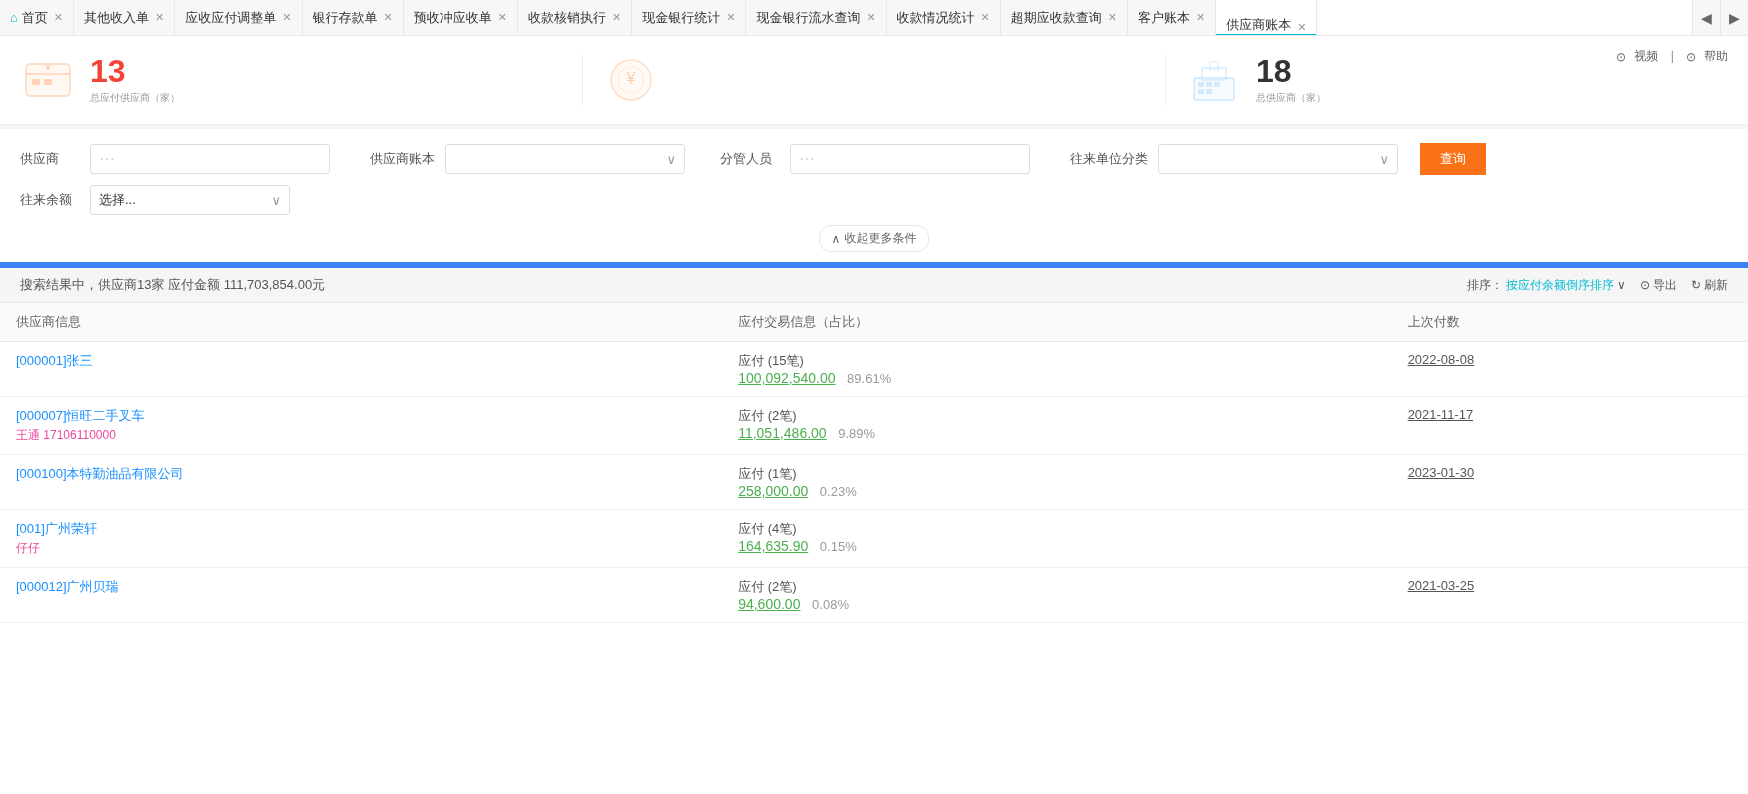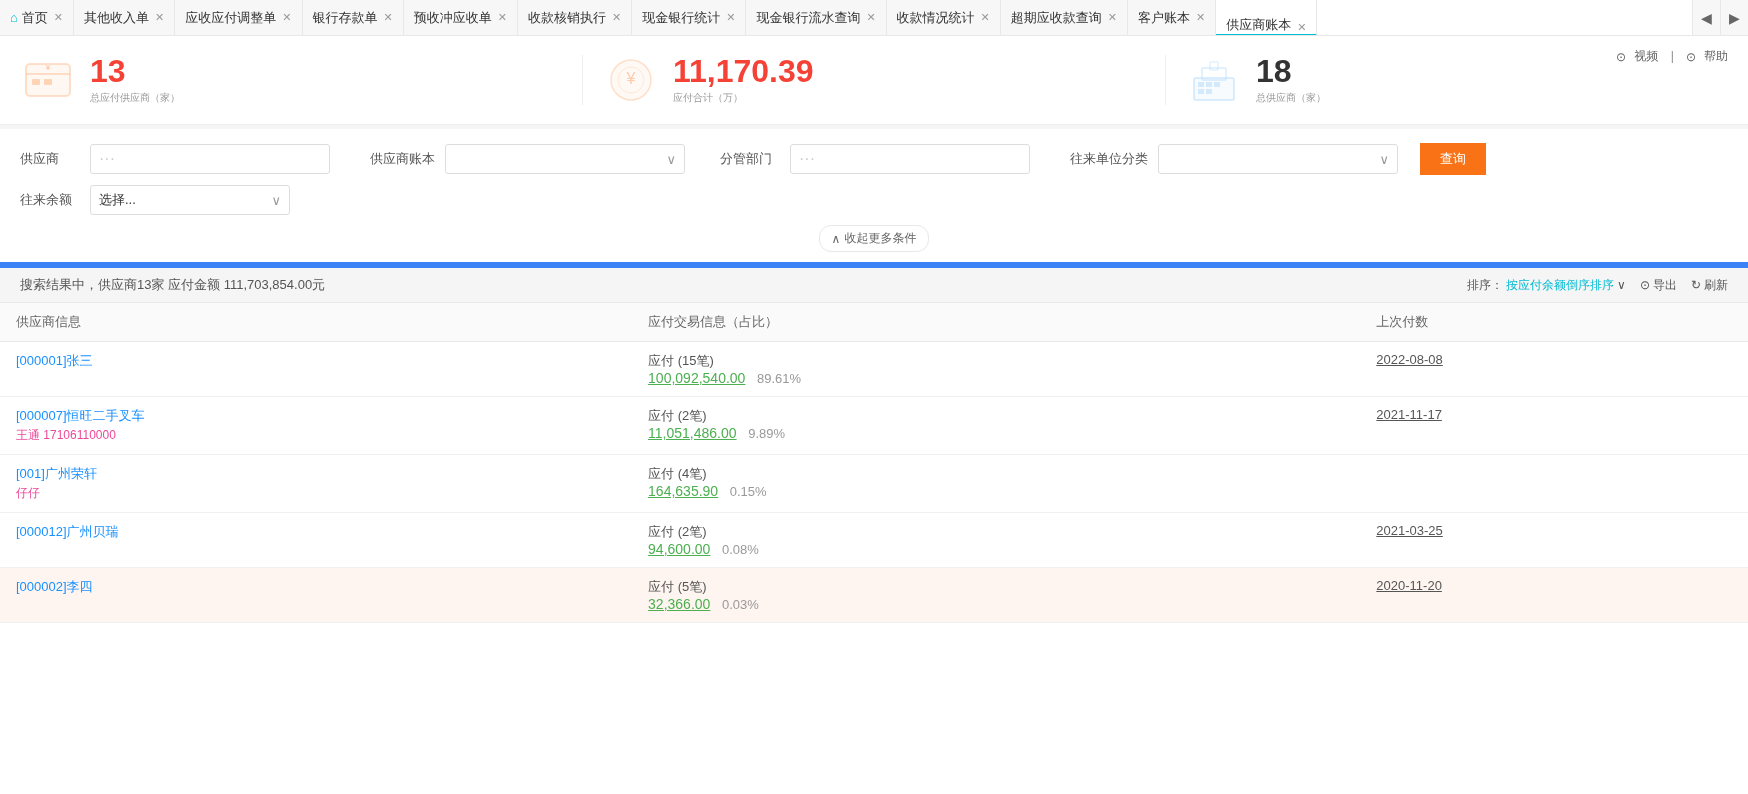--- a/index.html
+++ b/index.html
@@ -353,24 +353,20 @@
   <div class="summary-divider"></div>
 
   <div class="summary-item">
     <div class="summary-icon">
       <svg width="52" height="52" viewBox="0 0 52 52">
         <circle cx="26" cy="26" r="20" fill="none" stroke="#f97316" stroke-width="1.5" opacity="0.3"></circle>
         <circle cx="26" cy="26" r="20" fill="#f97316" opacity="0.06"></circle>
         <text x="26" y="30" text-anchor="middle" font-size="16" fill="#f97316" opacity="0.5">¥</text>
         <circle cx="26" cy="26" r="13" fill="none" stroke="#f97316" stroke-width="1" opacity="0.2"></circle>
       </svg>
-    </div>
-    <div class="summary-text">
-      <div class="summary-number">11,170.39</div>
-      <div class="summary-label">应付合计（万）</div>
     </div>
   </div>
 
   <div class="summary-divider"></div>
 
   <div class="summary-item">
     <div class="summary-icon">
       <svg width="52" height="52" viewBox="0 0 52 52">
         <rect x="6" y="24" width="40" height="22" rx="2" fill="none" stroke="#90caf9" stroke-width="1.5" opacity="0.6"></rect>
         <rect x="6" y="24" width="40" height="22" rx="2" fill="#90caf9" opacity="0.1"></rect>
@@ -410,21 +406,21 @@
 
     <div class="filter-group" style="max-width:340px;">
       <span class="filter-label">供应商账本</span>
       <div class="filter-select" style="flex:1;">
         <span></span>
         <span class="filter-select-arrow">∨</span>
       </div>
     </div>
 
     <div class="filter-group" style="max-width:340px;">
-      <span class="filter-label">分管部门</span>
+      <span class="filter-label">分管人员</span>
       <div class="filter-input" style="flex:1;">
         <span class="filter-input-dots">···</span>
       </div>
     </div>
 
     <div class="filter-group" style="max-width:340px;">
       <span class="filter-label">往来单位分类</span>
       <div class="filter-select" style="flex:1;">
         <span></span>
         <span class="filter-select-arrow">∨</span>
@@ -524,20 +520,40 @@
         <span class="tx-percent">9.89%</span>
       </div>
     </td>
     <td>
       <span class="last-pay">2021-11-17</span>
     </td>
   </tr>
           <tr>
     <td>
       <div>
+        <a class="supplier-link">[000100]本特勤油品有限公司</a>
+      </div>
+
+    </td>
+    <td>
+      <div>
+        <span class="tx-label">应付 (1笔)</span>
+      </div>
+      <div>
+        <span class="amount-green">258,000.00</span>
+        <span class="tx-percent">0.23%</span>
+      </div>
+    </td>
+    <td>
+      <span class="last-pay">2023-01-30</span>
+    </td>
+  </tr>
+          <tr>
+    <td>
+      <div>
         <a class="supplier-link">[001]广州荣轩</a>
       </div>
       <div class="supplier-sub">仔仔</div>
     </td>
     <td>
       <div>
         <span class="tx-label">应付 (4笔)</span>
       </div>
       <div>
         <span class="amount-green">164,635.90</span>
@@ -559,38 +575,18 @@
       <div>
         <span class="tx-label">应付 (2笔)</span>
       </div>
       <div>
         <span class="amount-green">94,600.00</span>
         <span class="tx-percent">0.08%</span>
       </div>
     </td>
     <td>
       <span class="last-pay">2021-03-25</span>
-    </td>
-  </tr>
-          <tr style="background: rgb(255, 245, 240);">
-    <td>
-      <div>
-        <a class="supplier-link">[000002]李四</a>
-      </div>
-
-    </td>
-    <td>
-      <div>
-        <span class="tx-label">应付 (5笔)</span>
-      </div>
-      <div>
-        <span class="amount-green">32,366.00</span>
-        <span class="tx-percent">0.03%</span>
-      </div>
-    </td>
-    <td>
-      <span class="last-pay">2020-11-20</span>
     </td>
   </tr>
         </tbody>
     </table>
   </div>
 </div>
 
 </body></html>

